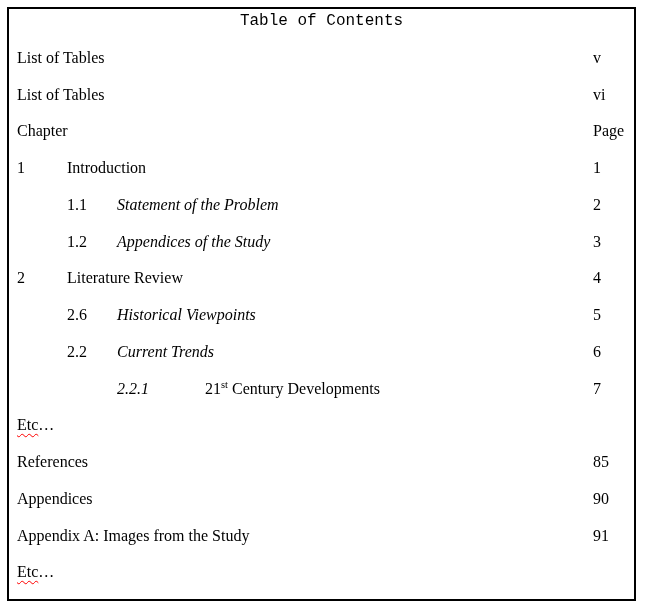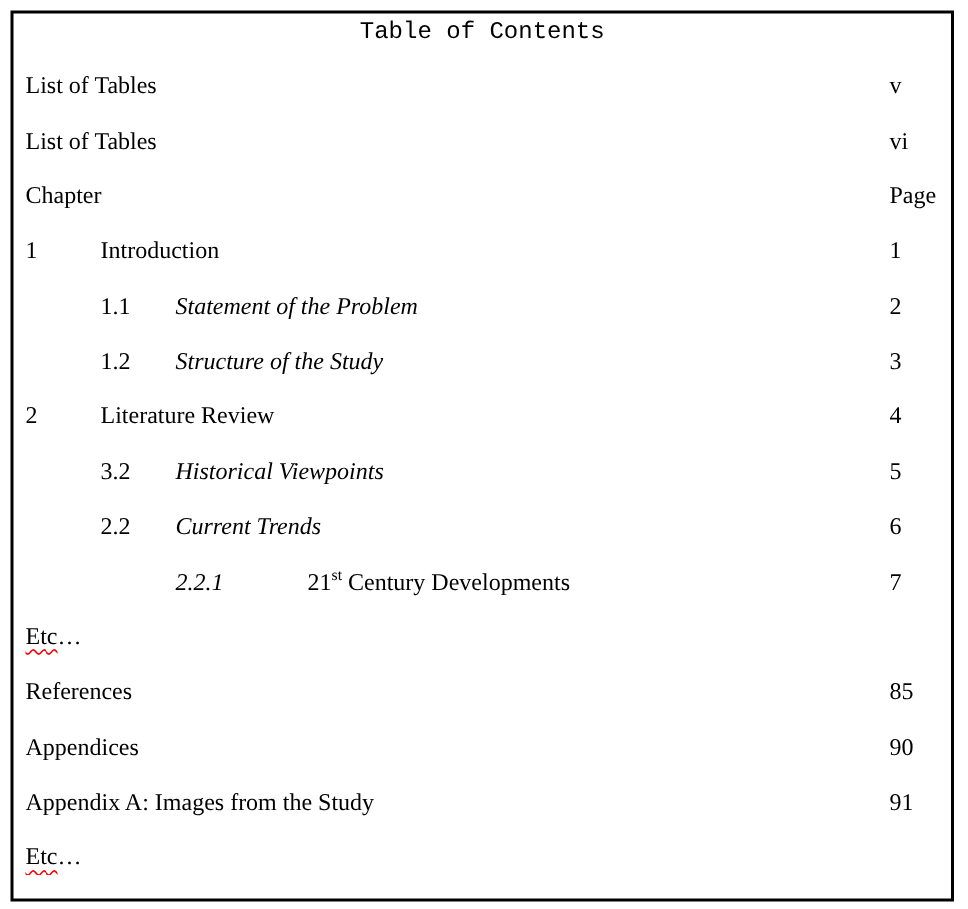--- a/index.html
+++ b/index.html
@@ -81,32 +81,32 @@
   </div>
 
   <div class="row">
     <span class="num x1">1.1</span>
     <span class="label x2">Statement of the Problem</span>
     <span class="pagenum">2</span>
   </div>
 
   <div class="row">
     <span class="num x1">1.2</span>
-    <span class="label x2">Structure of the Study</span>
+    <span class="label x2">Appendices of the Study</span>
     <span class="pagenum">3</span>
   </div>
 
   <div class="row">
     <span class="num x0">2</span>
     <span class="label x1">Literature Review</span>
     <span class="pagenum">4</span>
   </div>
 
   <div class="row">
-    <span class="num x1">3.2</span>
+    <span class="num x1">2.6</span>
     <span class="label x2">Historical Viewpoints</span>
     <span class="pagenum">5</span>
   </div>
 
   <div class="row">
     <span class="num x1">2.2</span>
     <span class="label x2">Current Trends</span>
     <span class="pagenum">6</span>
   </div>
 

